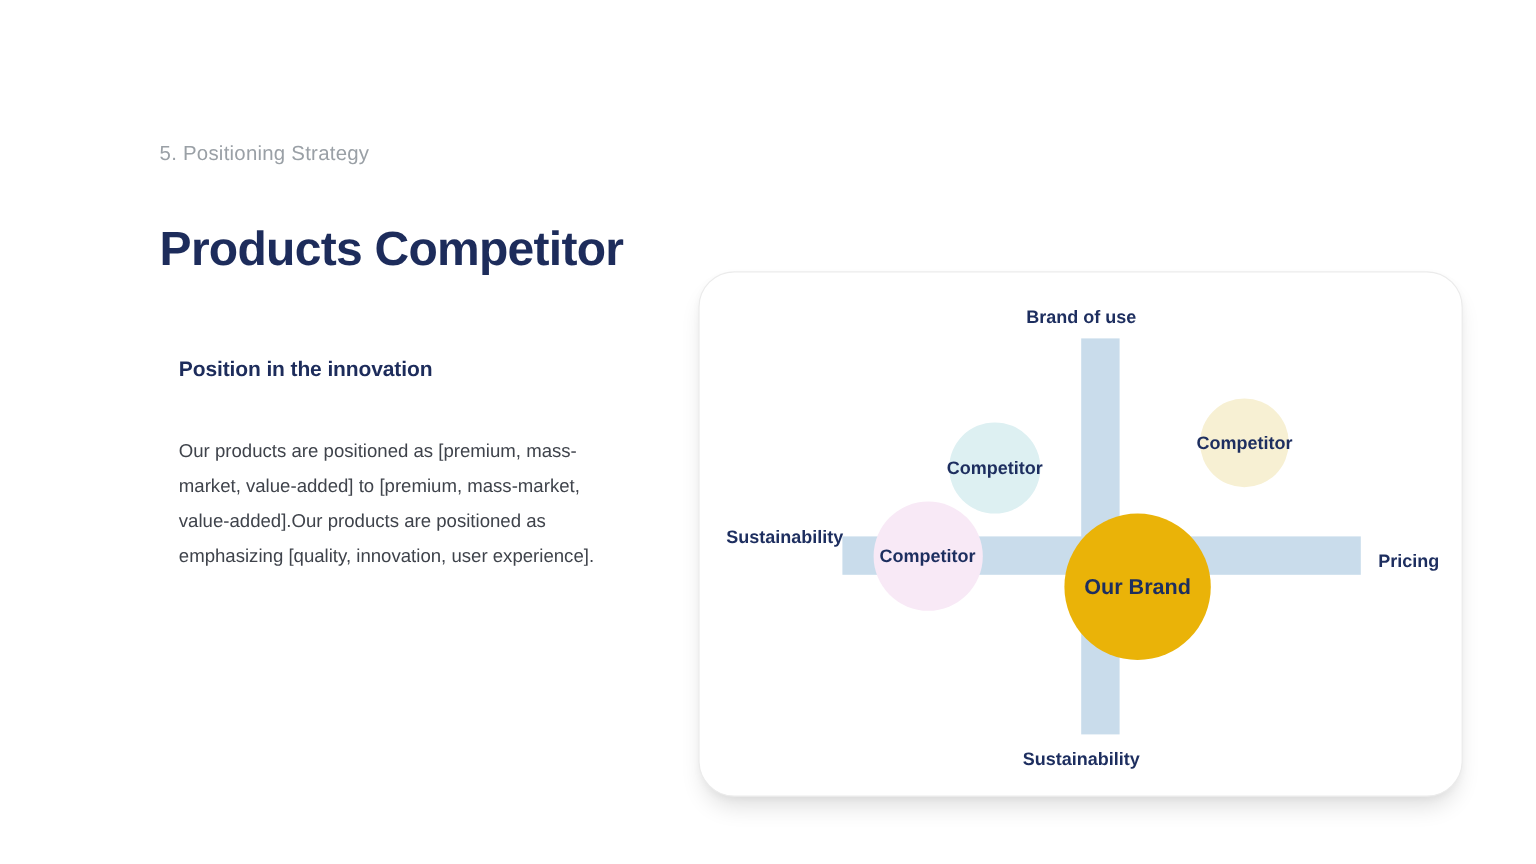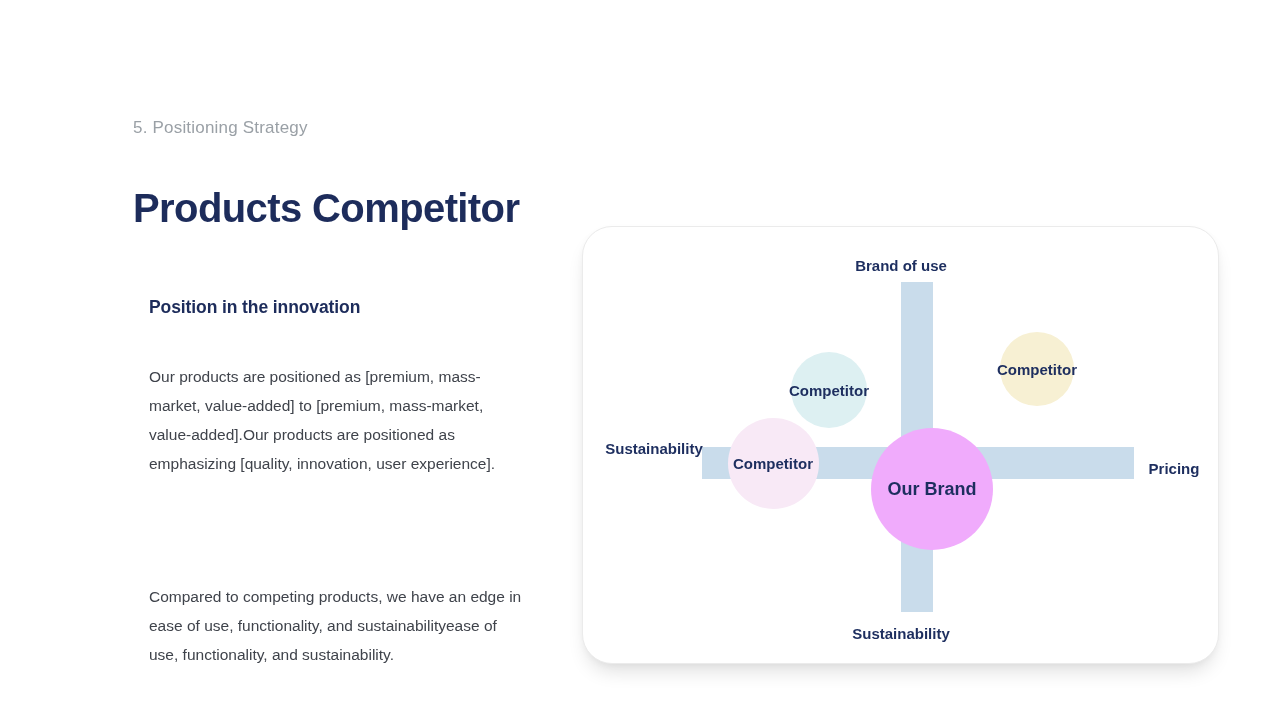--- a/index.html
+++ b/index.html
@@ -75,21 +75,20 @@
     <div class="kicker">5. Positioning Strategy</div>
     <h1 class="title">Products Competitor</h1>
   </div>
 
   <div class="sections">
     <div class="section">
       <h2>Position in the innovation</h2>
       <p>Our products are positioned as [premium, mass-market, value-added] to [premium, mass-market, value-added].Our products are positioned as emphasizing [quality, innovation, user experience].</p>
     </div>
     <div class="section spaced">
-      <p>Compared to competing products, we have an edge in ease of use, functionality,  and sustainabilityease of use, functionality,  and sustainability.</p>
     </div>
   </div>
 
   <div class="card">
     <div class="chart">
       <div class="axis-line v-line"></div>
       <div class="axis-line h-line"></div>
 
       <div class="axis-label axis-top">Brand of use</div>
       <div class="axis-label axis-right">Pricing</div>
@@ -99,20 +98,20 @@
       <div id="bubble-layer">
           <div class="bubble" style="left: 208px; top: 125px; width: 76px; height: 76px; background: rgb(221, 240, 242);">
             <span class="bubble-label" style="font-size: 15px;">Competitor</span>
           </div>
           <div class="bubble" style="left: 417px; top: 105px; width: 74px; height: 74px; background: rgb(247, 240, 211);">
             <span class="bubble-label" style="font-size: 15px;">Competitor</span>
           </div>
           <div class="bubble" style="left: 144.5px; top: 190.5px; width: 91px; height: 91px; background: rgb(248, 233, 246);">
             <span class="bubble-label" style="font-size: 15px;">Competitor</span>
           </div>
-          <div class="bubble" style="left: 288px; top: 201px; width: 122px; height: 122px; background: #f0abfc;">
+          <div class="bubble" style="left: 304px; top: 201px; width: 122px; height: 122px; background: #eab308;">
             <span class="bubble-label" style="font-size: 18px;">Our Brand</span>
           </div>
         </div>
     </div>
   </div>
 
 </div>
 
 </body></html>

